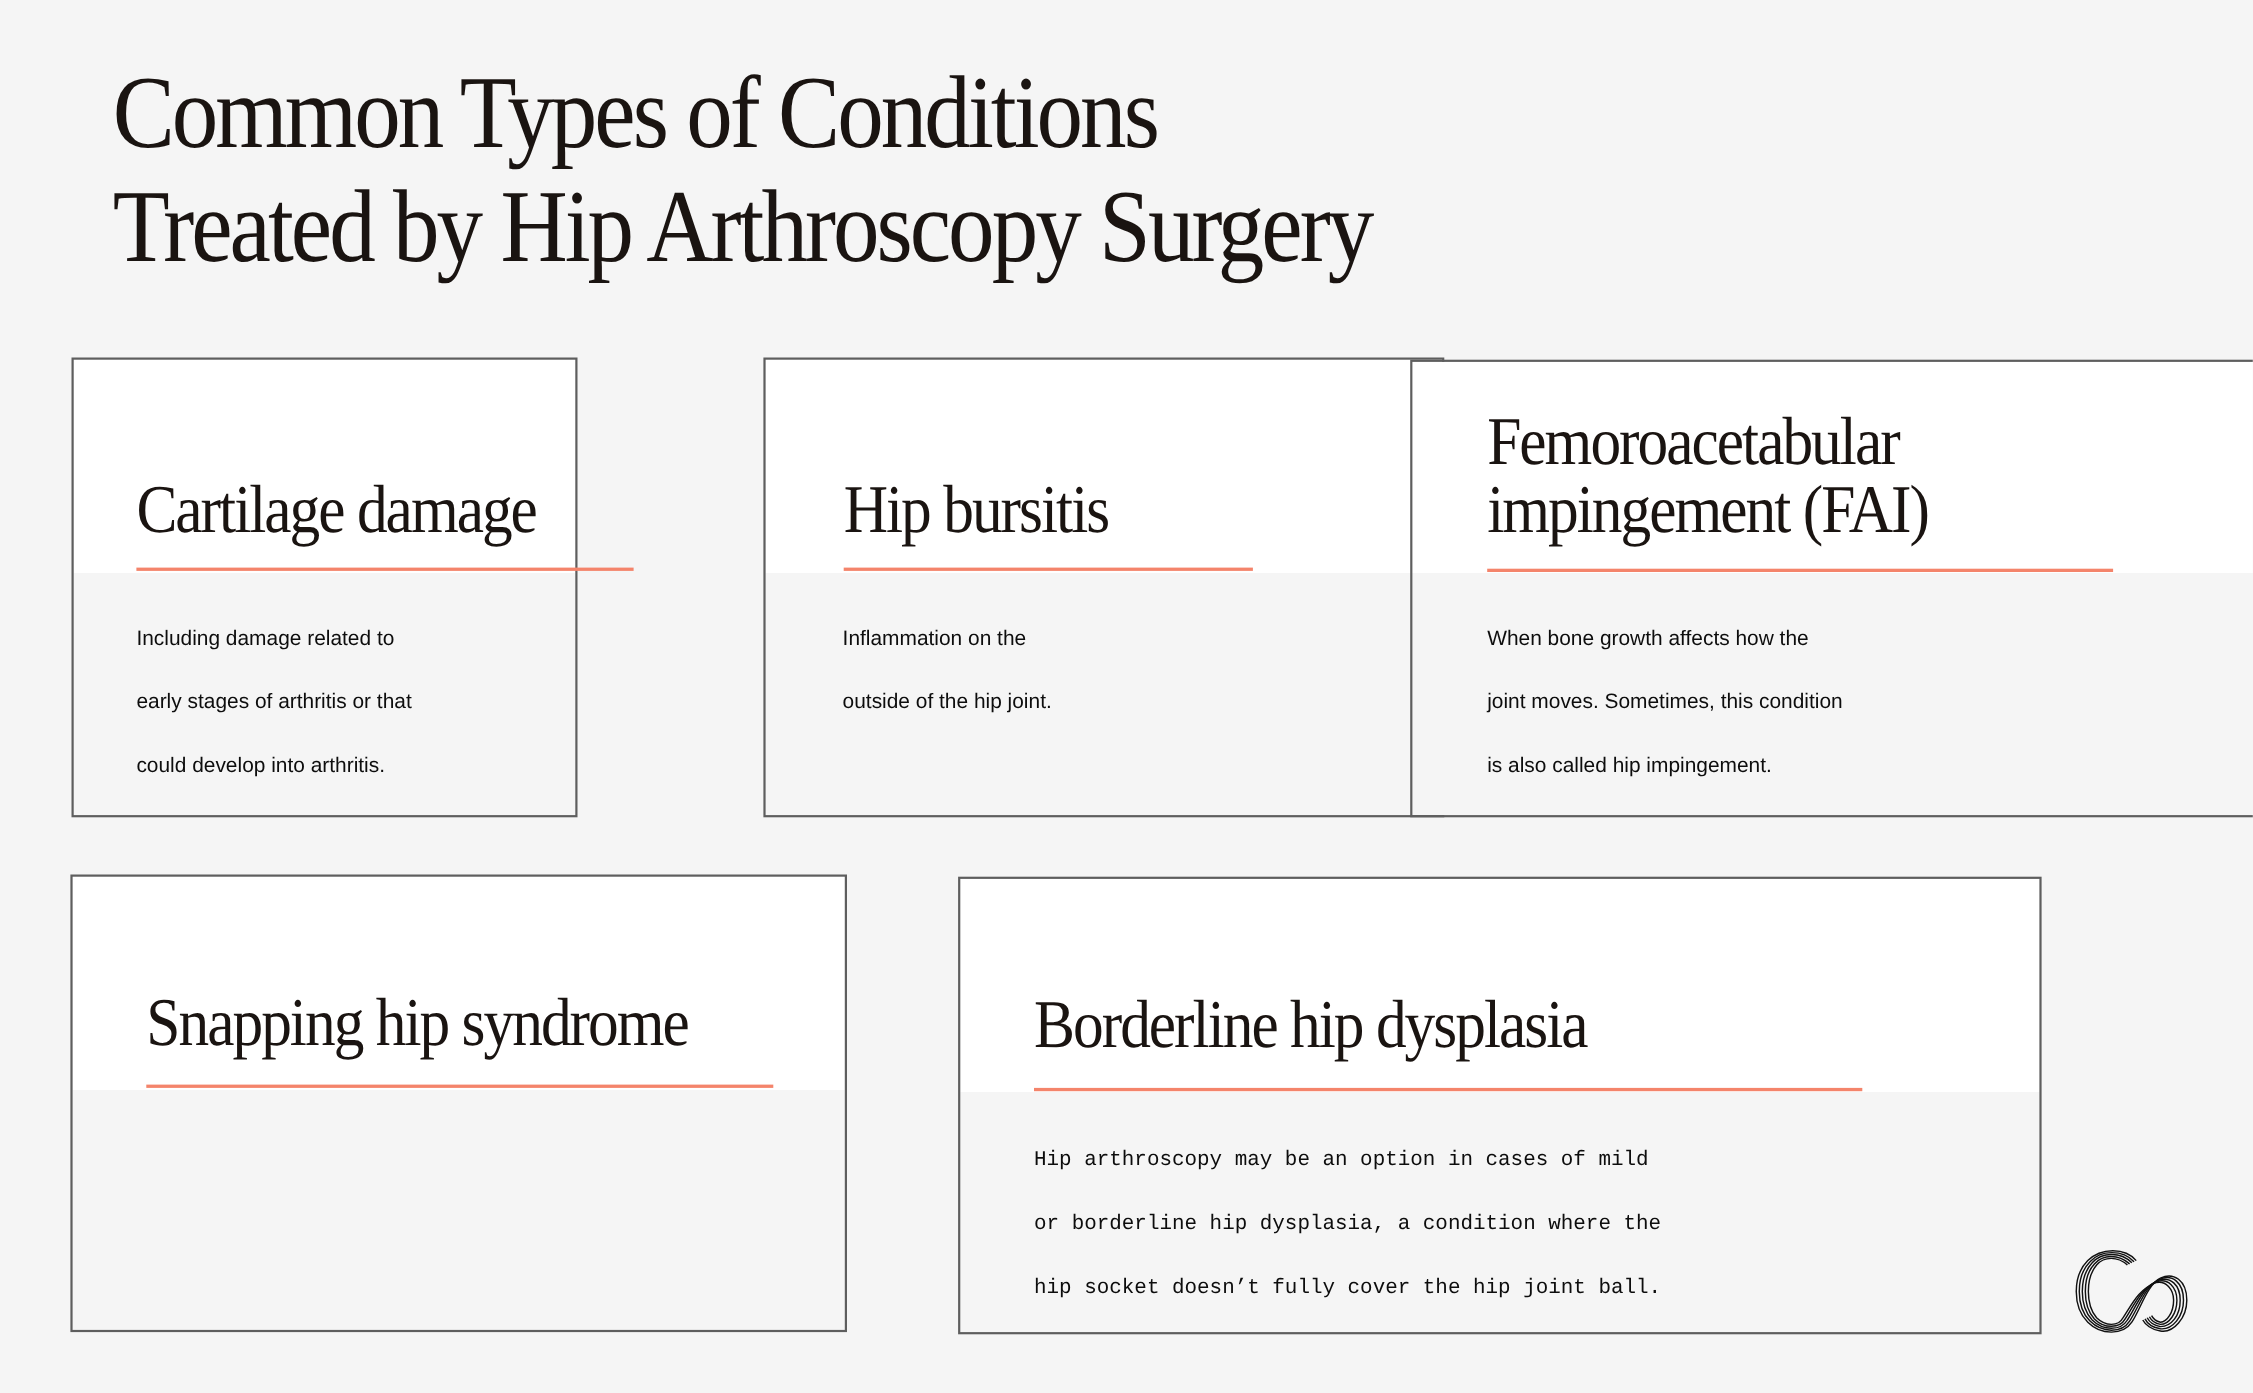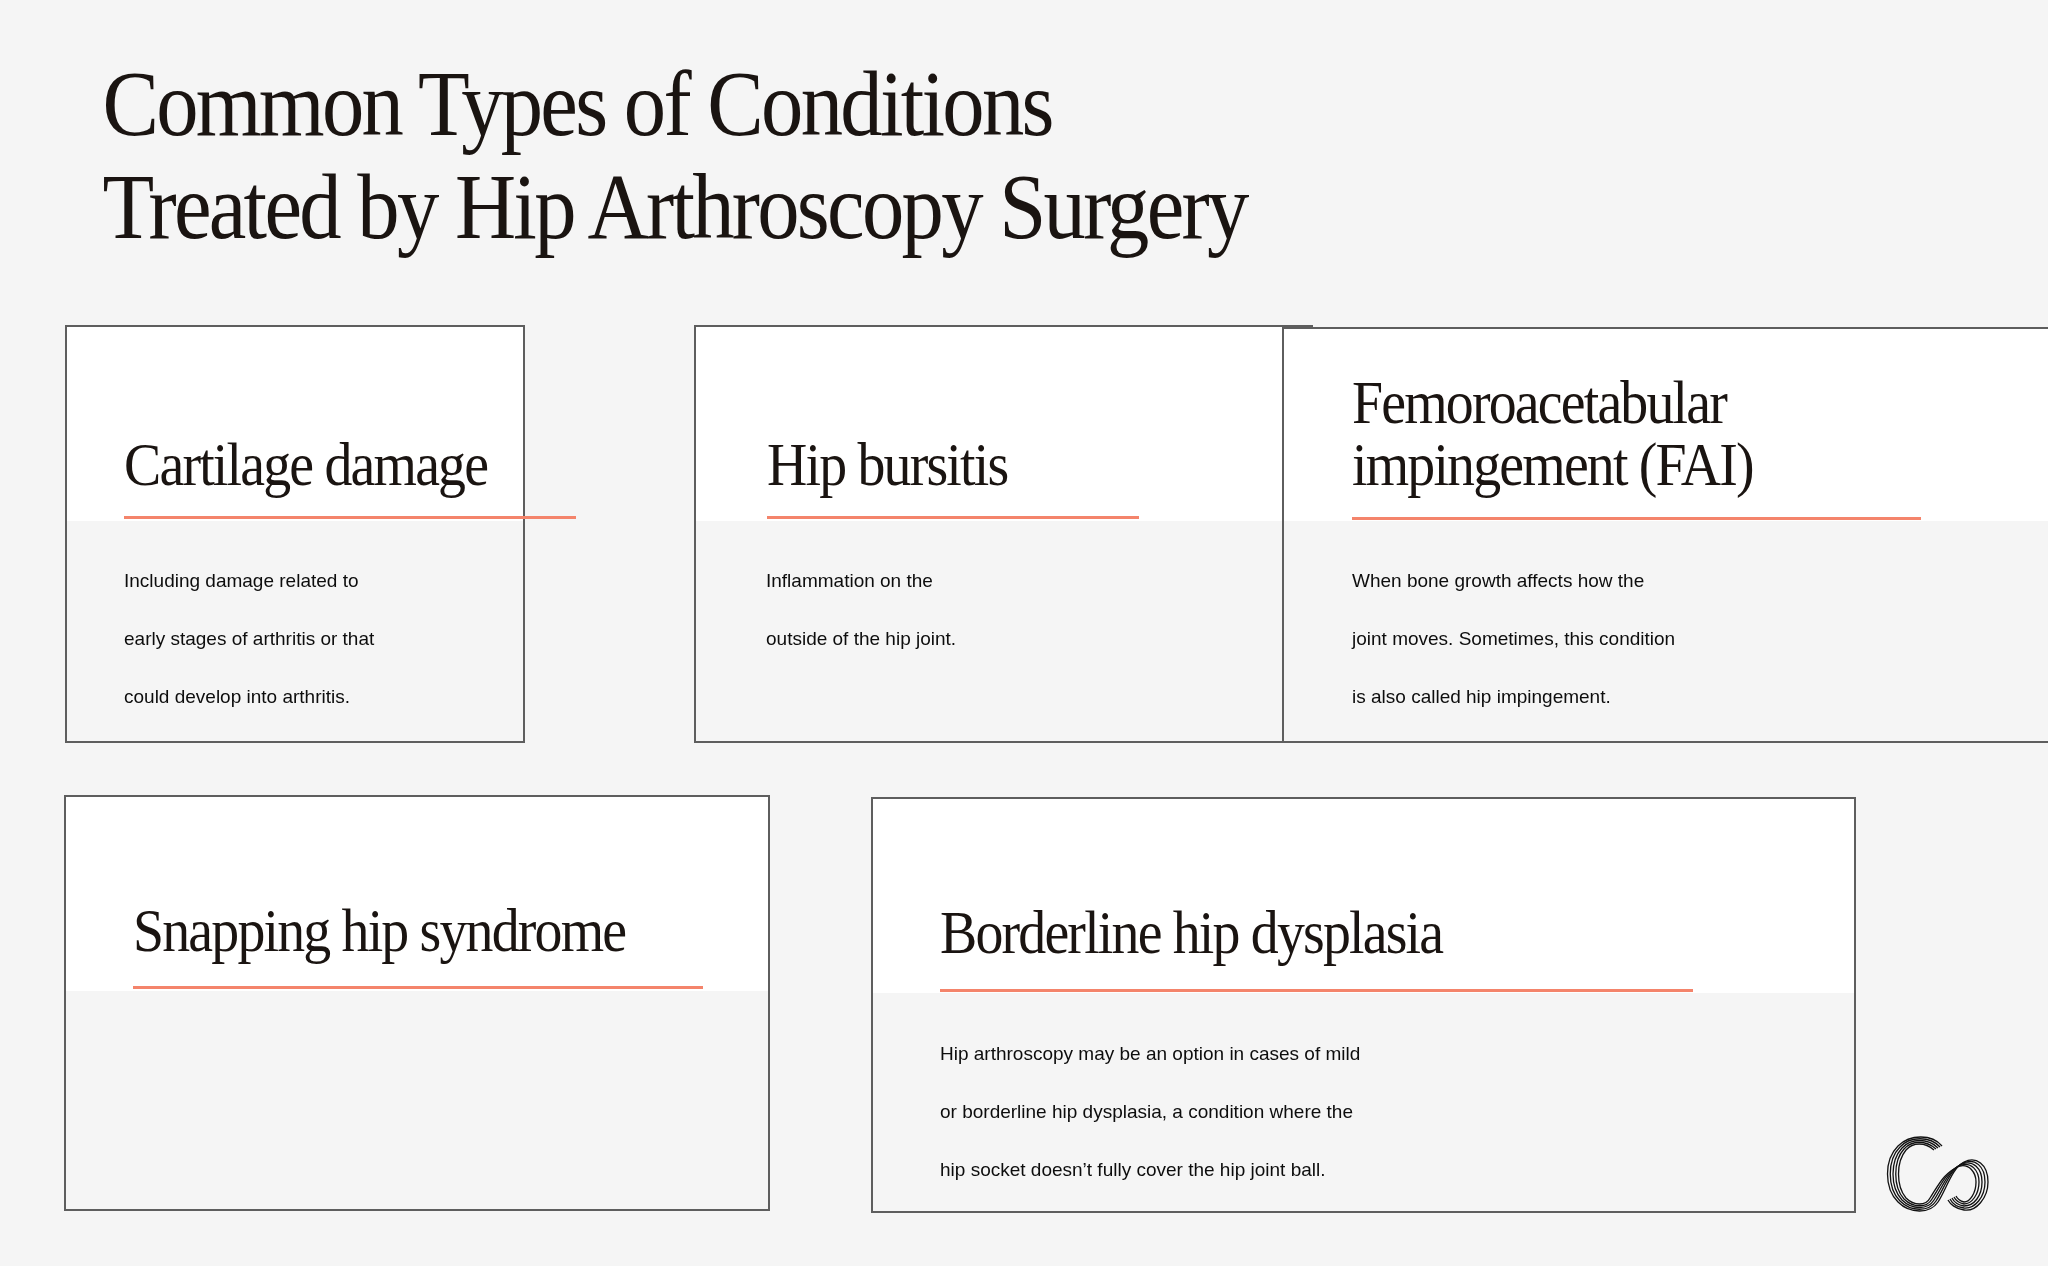--- a/index.html
+++ b/index.html
@@ -63,21 +63,21 @@
 </div>
 
 <div class="card" style="left:64px; top:795px; width:706px; height:416px; --split:194px;">
   <div class="heading" style="left:67px; top:102px;">Snapping hip syndrome</div>
   <div class="rule" style="left:67px; top:189px; width:570px;"></div>
 </div>
 
 <div class="card" style="left:826px; top:797px; width:985px; height:416px;margin-left:45px; --split:194px;">
   <div class="heading" style="left:67px; top:102px;">Borderline hip dysplasia</div>
   <div class="rule" style="left:67px; top:190px; width:753px;"></div>
-  <div class="body" style="left:67px; top:226px;">Hip arthroscopy may be an option in cases of mild
+  <div class="body" style="left:67px; top:226px;font-family:Liberation Mono, monospace;">Hip arthroscopy may be an option in cases of mild
 or borderline hip dysplasia, a condition where the
 hip socket doesn’t fully cover the hip joint ball.</div>
 </div>
 
 <svg class="logo" viewBox="0 0 112 84">
   <g fill="none" stroke="#111" stroke-width="1.3">
     <path d="M62 14 C52 2 30 2 18 14 C4 28 4 56 18 70 C30 82 50 82 58 70 C66 58 72 36 84 30 C96 24 108 32 108 50 C108 66 96 80 84 78 C76 77 70 72 68 68"></path>
     <path d="M60 15 C50 4 30 4 20 15 C7 28 7 56 20 69 C31 80 49 80 56 69 C64 57 70 37 83 31 C95 26 105 34 105 50 C105 65 95 77 84 76 C77 75 72 71 70 67"></path>
     <path d="M58 16 C48 6 31 6 22 16 C10 29 10 55 22 68 C32 78 48 78 54 68 C62 56 68 38 82 32 C93 28 102 36 102 50 C102 64 94 74 84 74 C78 73 74 70 72 66"></path>
     <path d="M56 17 C46 8 32 8 24 17 C13 29 13 55 24 67 C33 76 47 76 52 67 C60 55 66 39 81 33 C91 30 99 38 99 50 C99 62 92 72 84 72 C79 71 76 69 74 65"></path>

